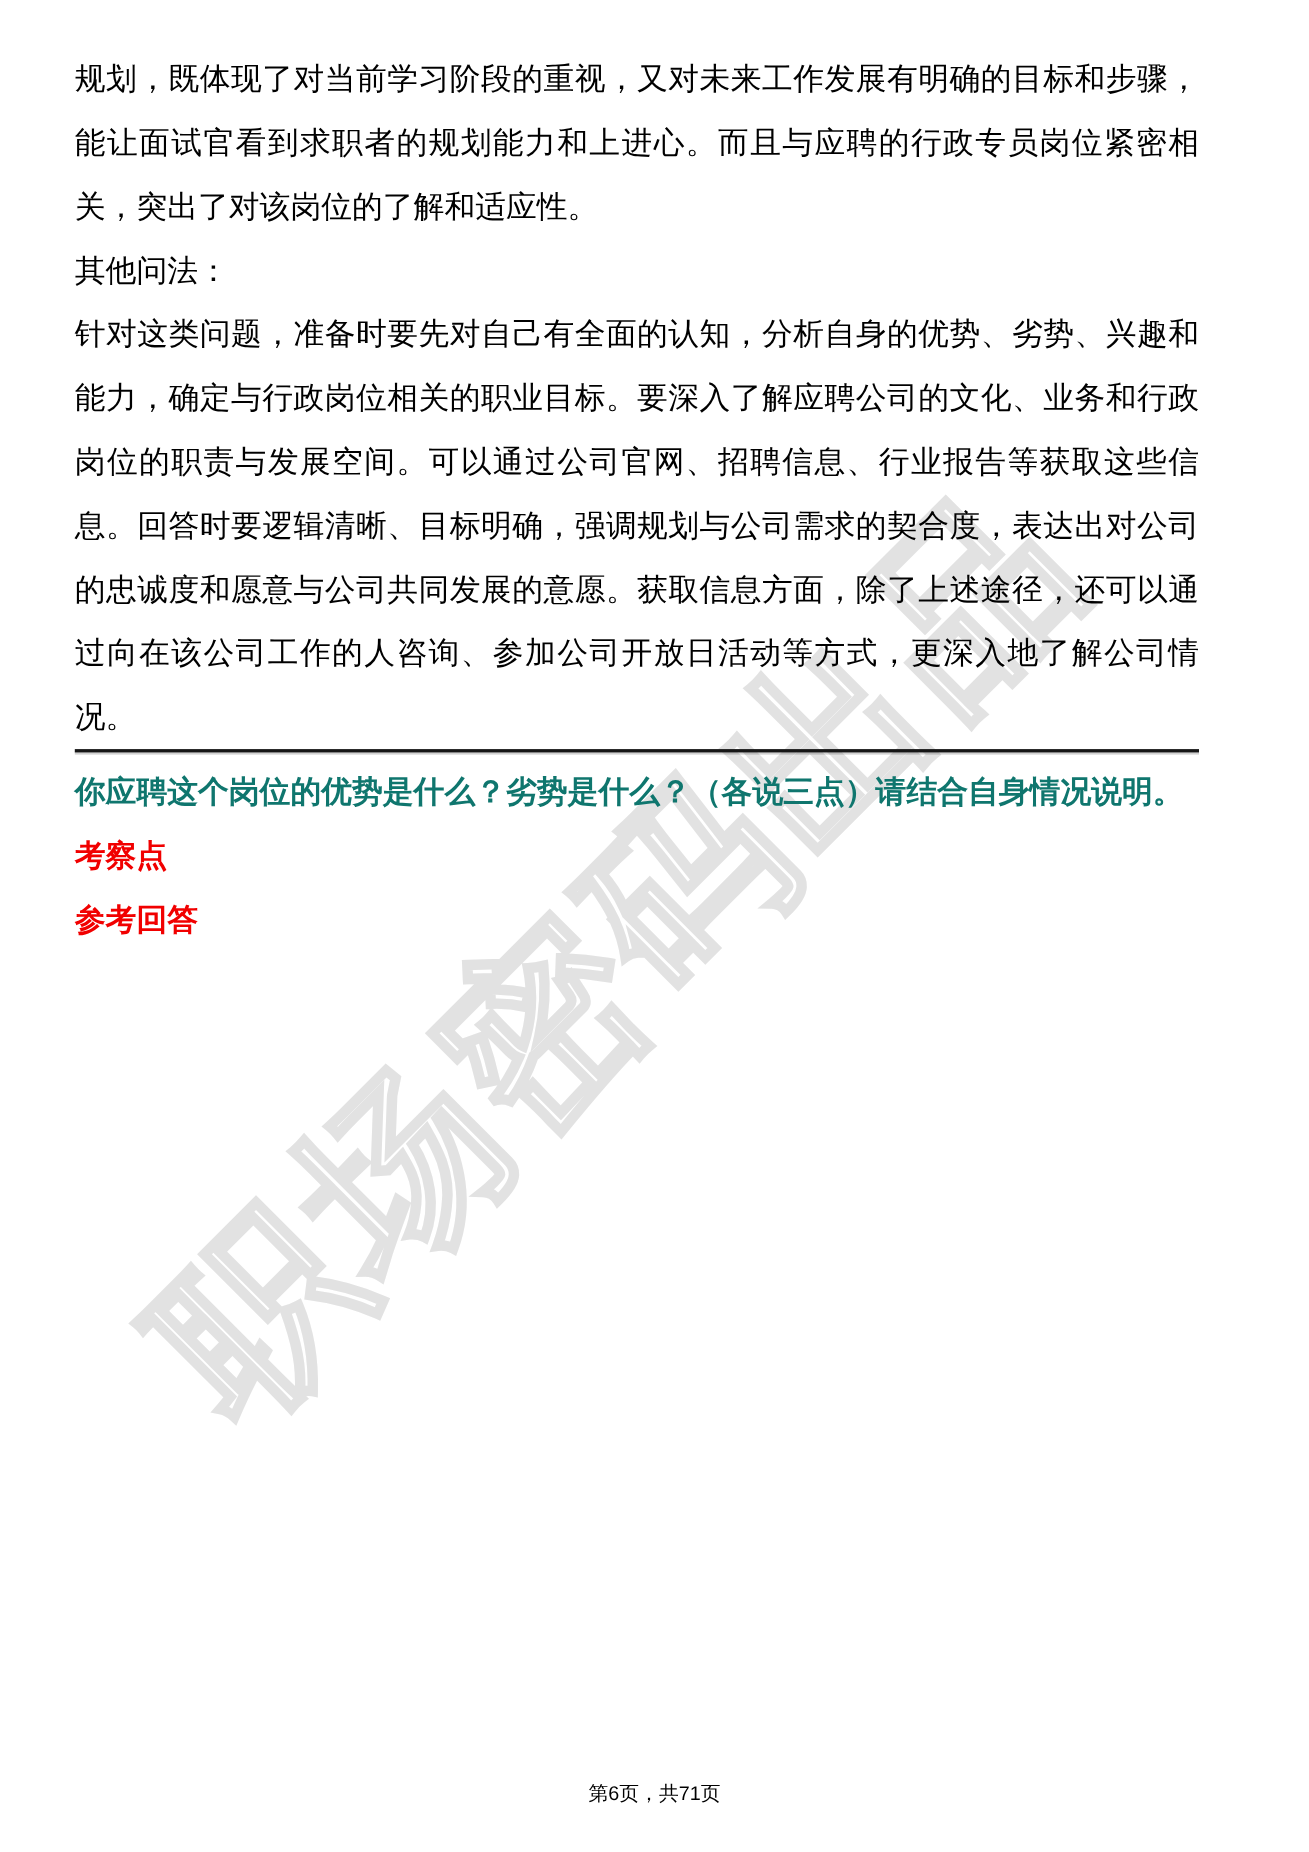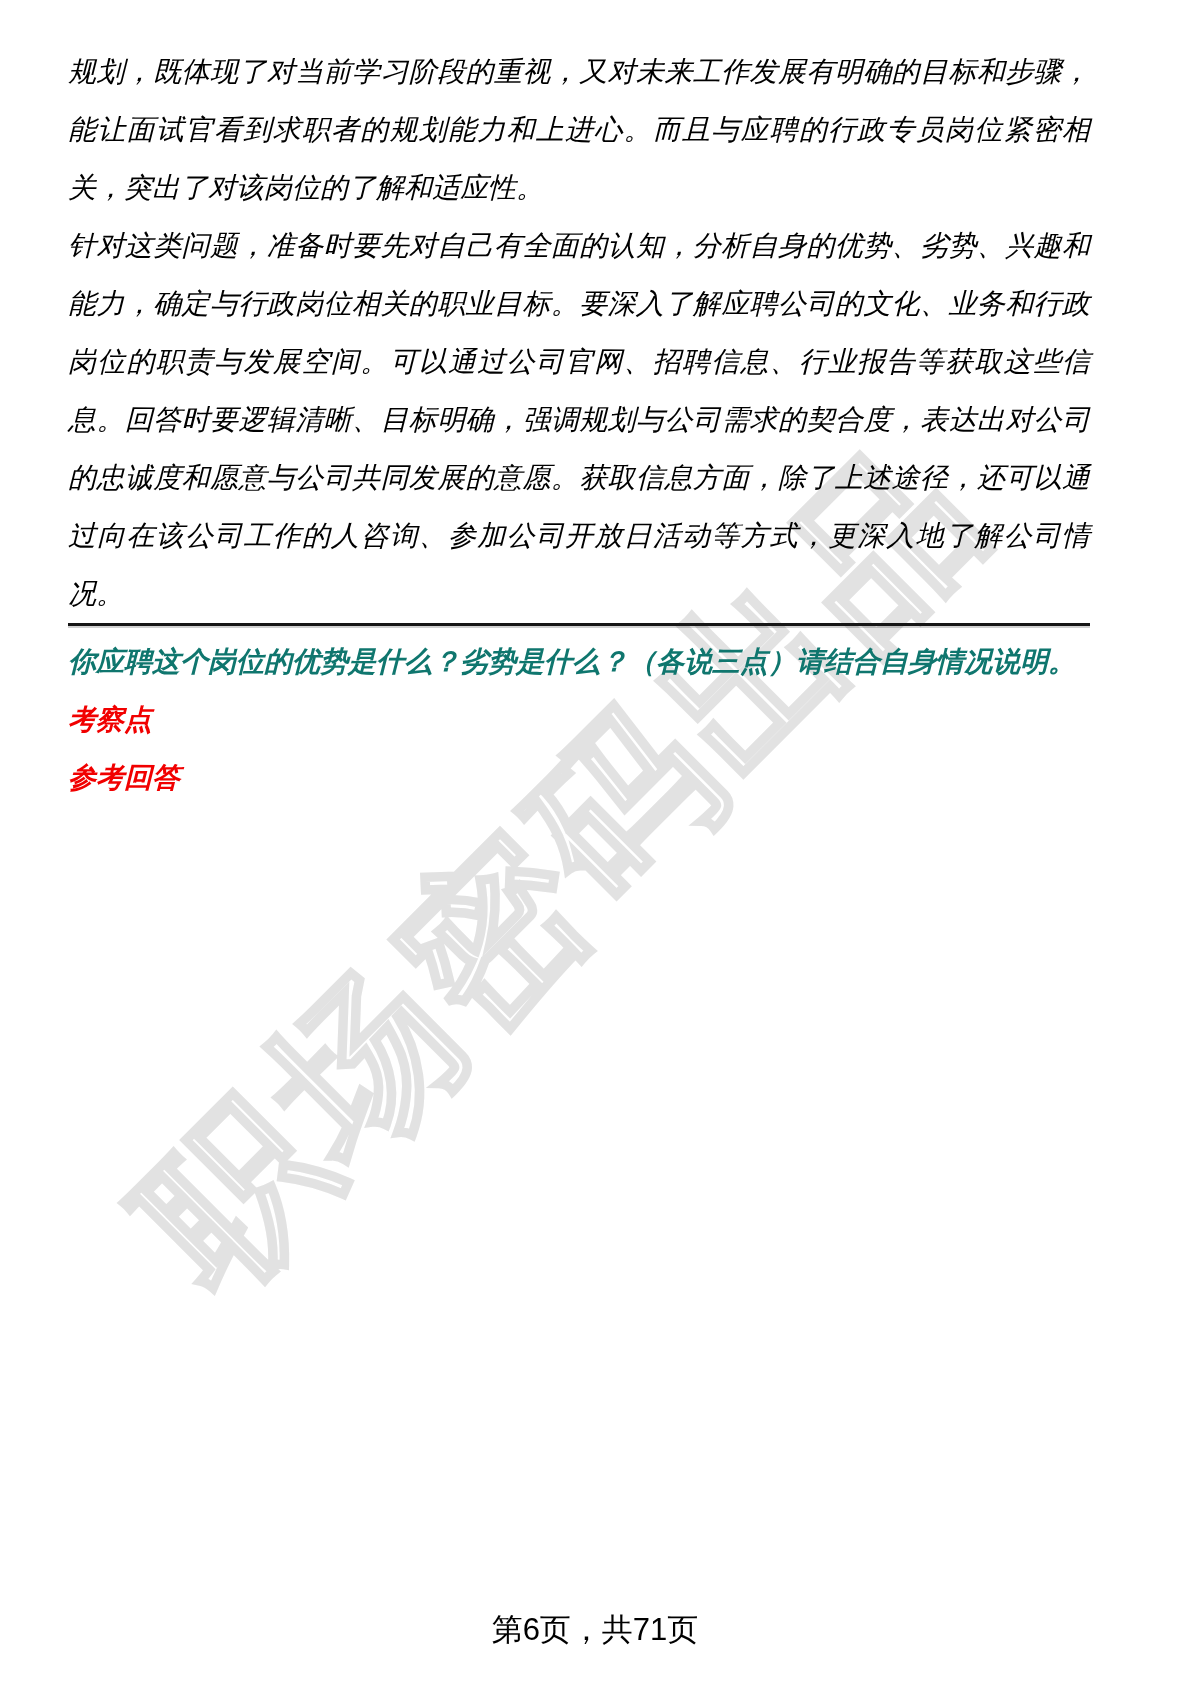--- a/index.html
+++ b/index.html
@@ -25,21 +25,20 @@
     color: #ffffff;
     -webkit-text-stroke: 4px #e2e2e2;
     z-index: 0;
     pointer-events: none;
     user-select: none;
   }
   .content {
     position: relative;
     z-index: 1;
     padding: 43px 100px 0 68px;
-    font-style: italic;
   }
   .content p, .content li {
     font-size: 28px;
     line-height: 58px;
     text-align: justify;
     margin: 0;
   }
   .p-planning   { margin: 0 0 16px 0; }
   .p-other-label{ margin: 0 0 39px 0; }
   ol {
@@ -72,37 +71,38 @@
   }
   .ol-examine { margin: 0 0 16px 0; }
   .h-answer   { margin: 0 0 15px 0; }
   .p-answer   { margin: 0; }
   .footer {
     position: absolute;
     left: 0;
     top: 1613px;
     width: 100%;
     text-align: center;
-    font-size: 31px;
+    font-size: 18px;
     line-height: 34px;
     color: #000000;
     z-index: 1;
   }
 </style>
 </head>
 <body>
 
 <div class="page">
 
   <div class="watermark">职场密码出品</div>
 
   <div class="content">
 
     <p class="p-planning">规划，既体现了对当前学习阶段的重视，又对未来工作发展有明确的目标和步骤，能让面试官看到求职者的规划能力和上进心。而且与应聘的行政专员岗位紧密相关，突出了对该岗位的了解和适应性。</p>
 
+    <p class="p-other-label">其他问法：</p>
 
 
     <p class="p-advice">针对这类问题，准备时要先对自己有全面的认知，分析自身的优势、劣势、兴趣和能力，确定与行政岗位相关的职业目标。要深入了解应聘公司的文化、业务和行政岗位的职责与发展空间。可以通过公司官网、招聘信息、行业报告等获取这些信息。回答时要逻辑清晰、目标明确，强调规划与公司需求的契合度，表达出对公司的忠诚度和愿意与公司共同发展的意愿。获取信息方面，除了上述途径，还可以通过向在该公司工作的人咨询、参加公司开放日活动等方式，更深入地了解公司情况。</p>
 
     <div class="divider"></div>
 
     <p class="q-title">你应聘这个岗位的优势是什么？劣势是什么？（各说三点）请结合自身情况说明。</p>
 
     <p class="h-red">考察点</p>
 

